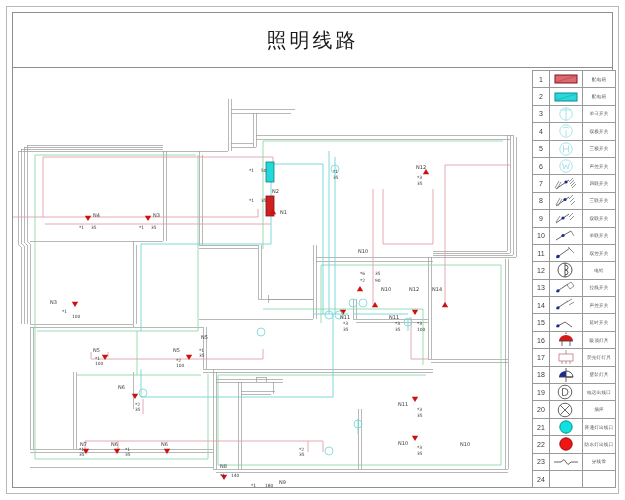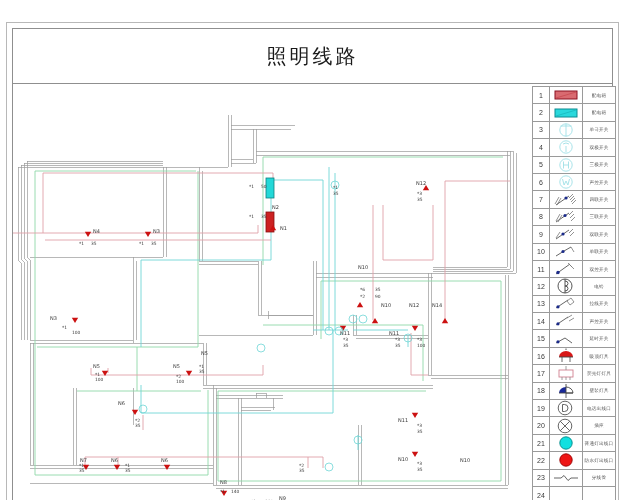--- a/index.html
+++ b/index.html
@@ -1,20 +1,20 @@
 <!DOCTYPE html>
 <html><head>
 <meta charset="utf-8">
 <style>
   html,body{margin:0;padding:0;background:#ffffff;}
   body{width:625px;height:500px;overflow:hidden;
        font-family:"Liberation Sans","DejaVu Sans",sans-serif;}
 
   
-  #sheet{position:absolute;left:0;top:0;width:625px;height:372px;background:#fff;margin-top:16px;}
+  #sheet{position:absolute;left:0;top:0;width:625px;height:372px;background:#fff;}
   .frame-outer{position:absolute;left:6px;top:6px;width:613px;height:488px;
                border:1px solid #b8b8b8;box-sizing:border-box;}
   .frame-inner{position:absolute;left:12px;top:12px;width:601px;height:476px;
                border:1px solid #8f8f8f;box-sizing:border-box;}
 
   
   #title-bar{position:absolute;left:13px;top:13px;width:599px;height:55px;
              border-bottom:1px solid #8f8f8f;box-sizing:border-box;
              display:flex;align-items:center;justify-content:center;}
   #drawing-title{font-size:20px;color:#1a1a1a;letter-spacing:3px;

